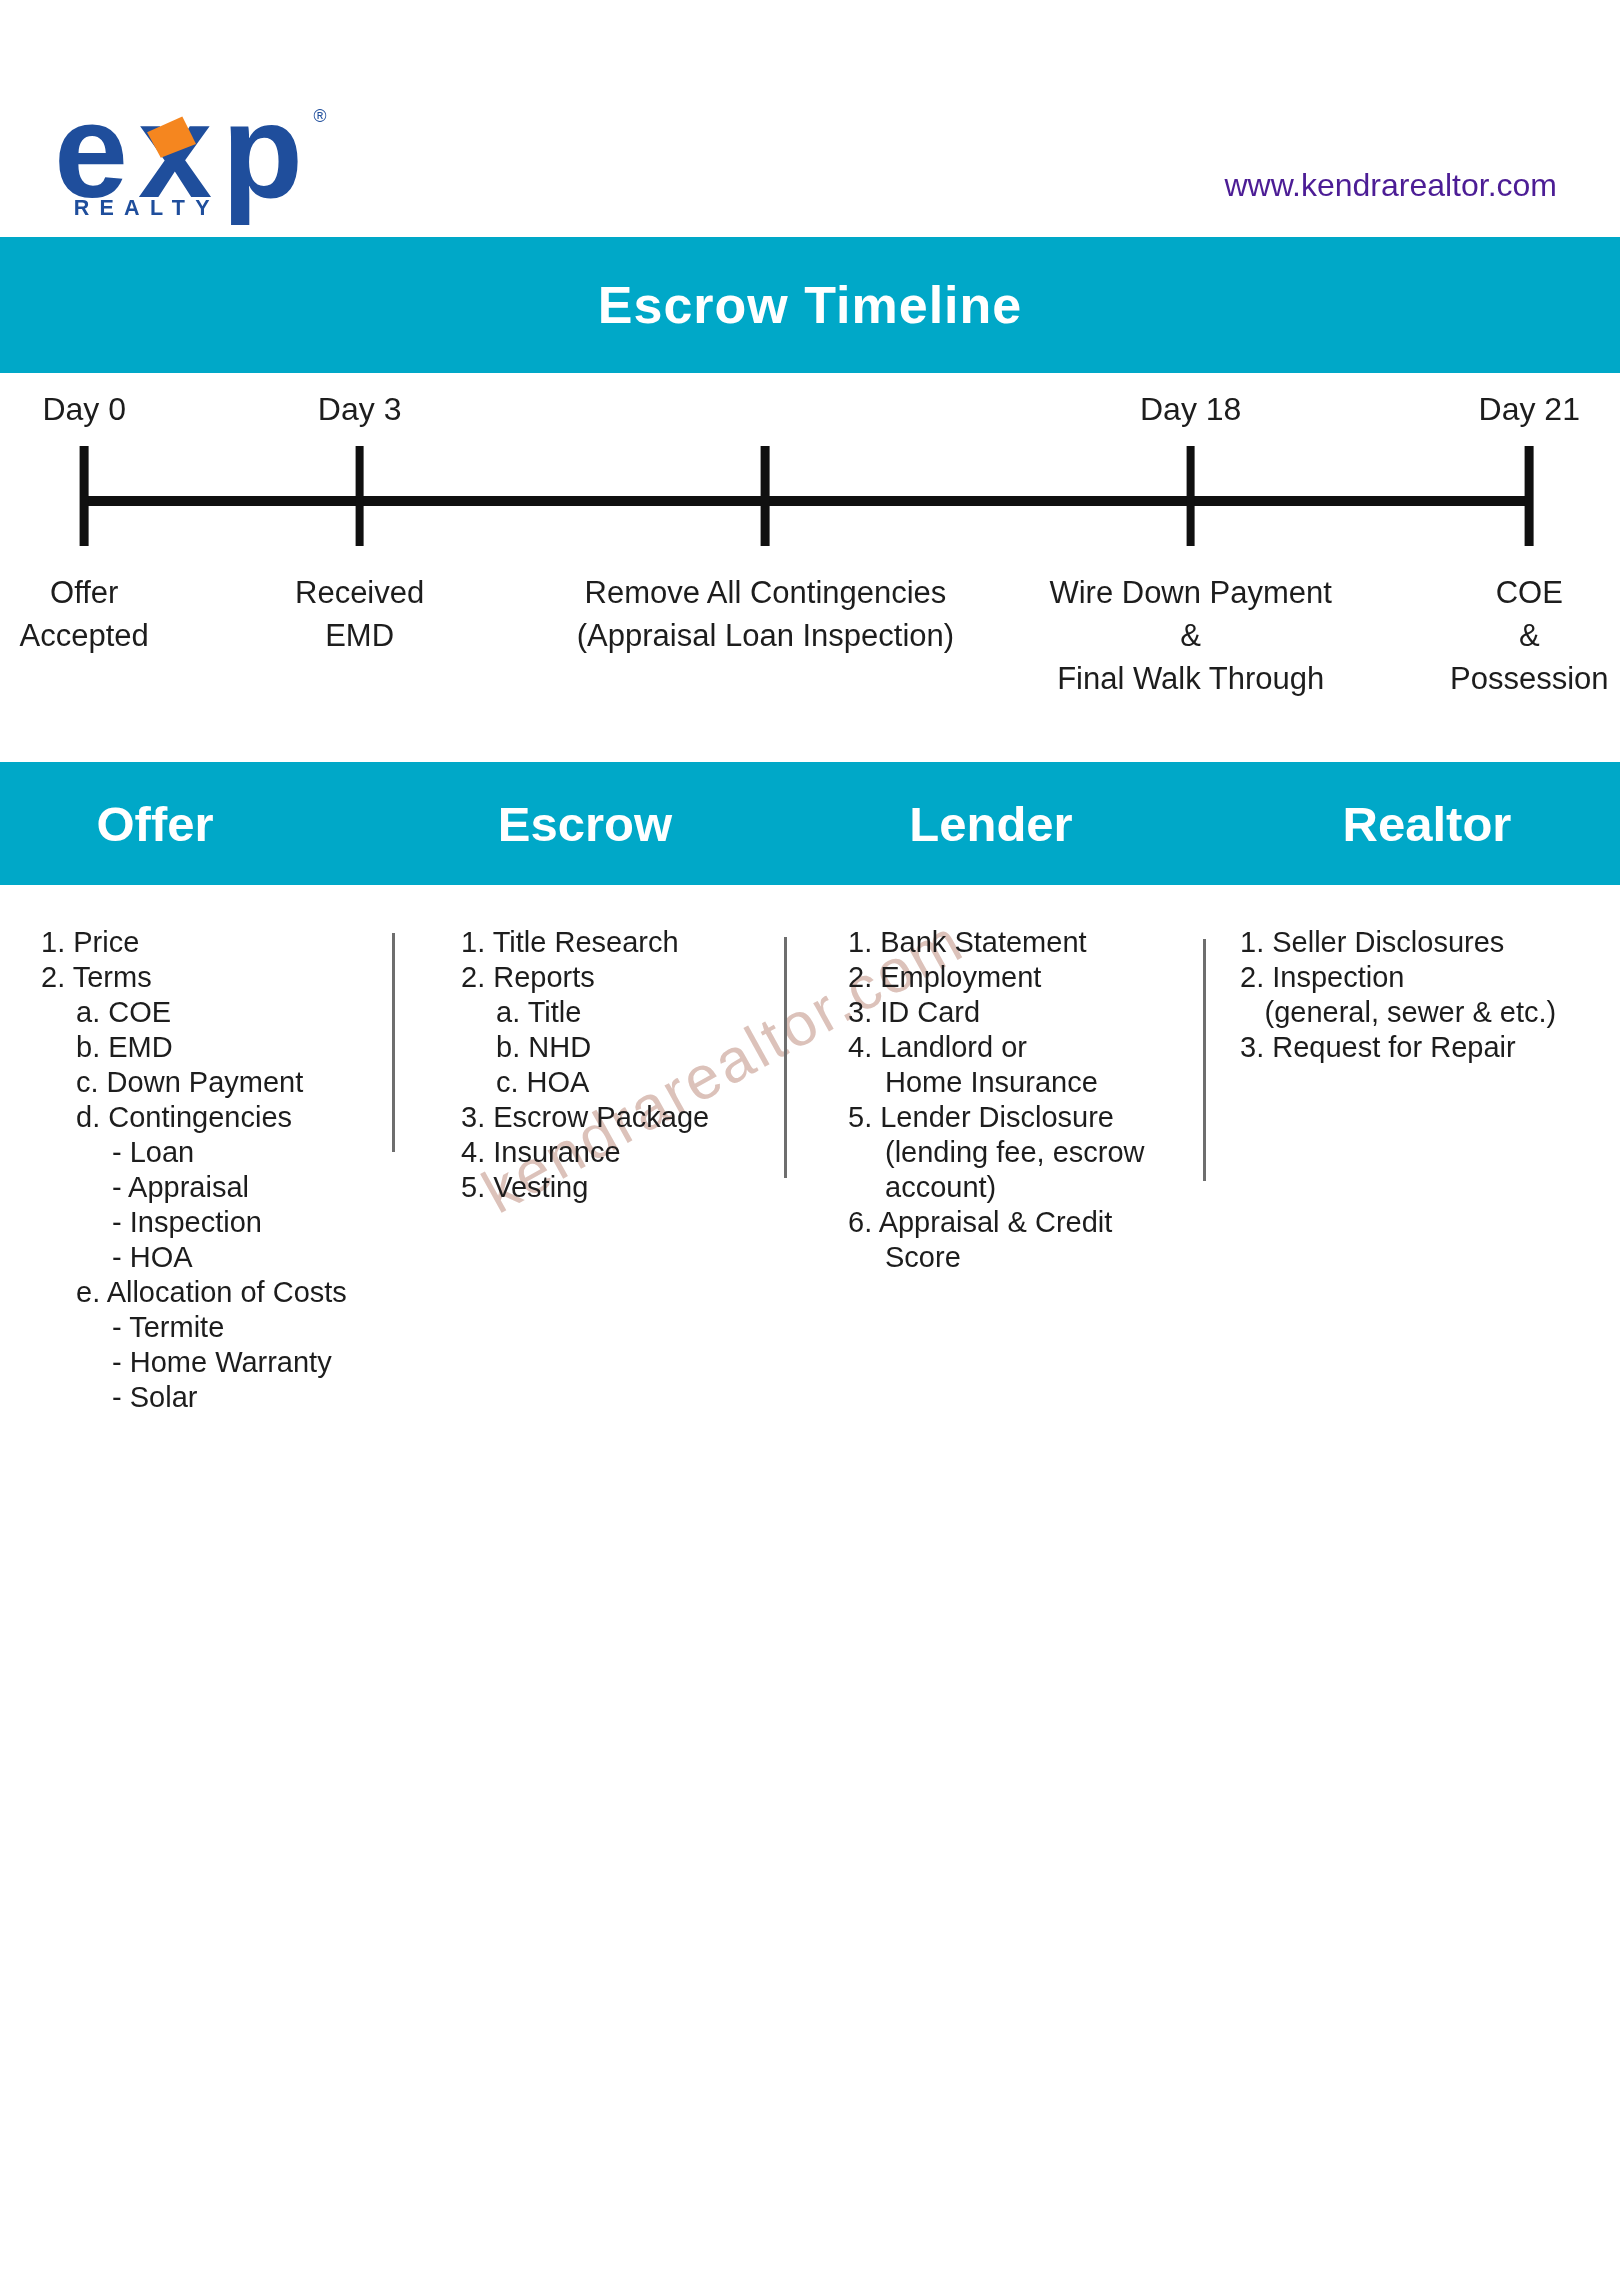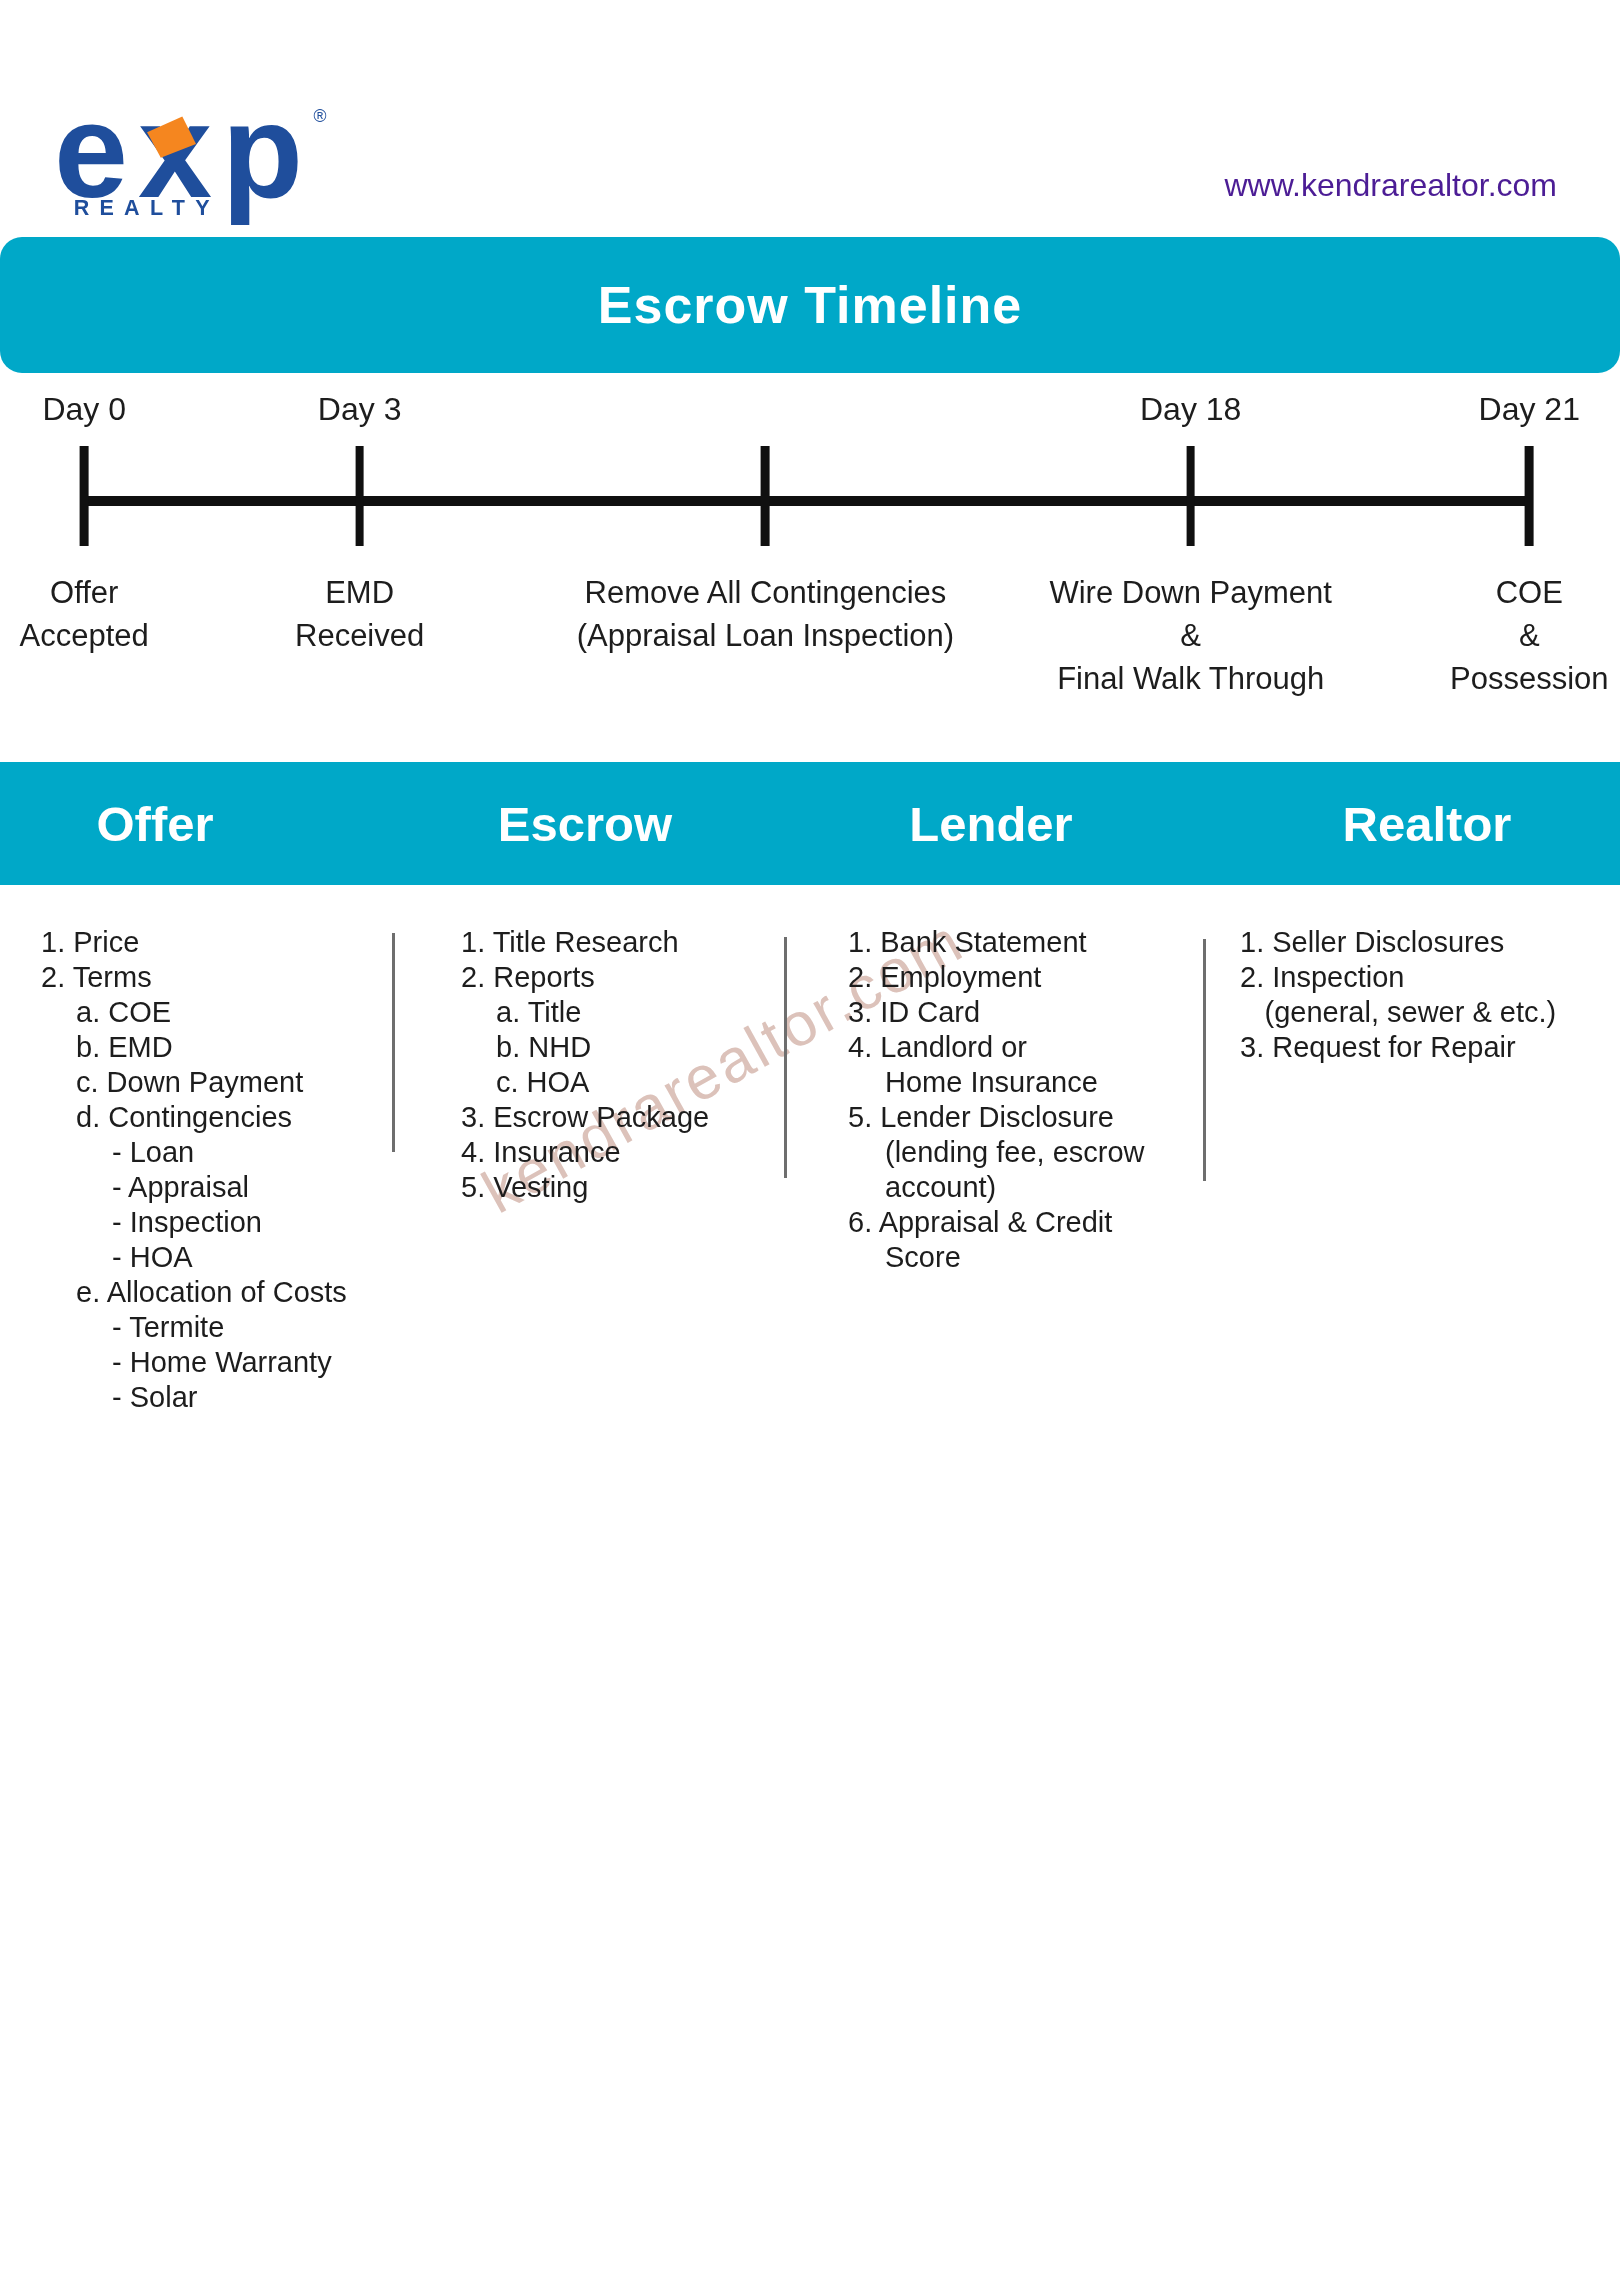--- a/index.html
+++ b/index.html
@@ -5,21 +5,21 @@
   html,body{margin:0;padding:0;background:#ffffff;}
   .page{
     position:relative;width:1620px;height:2108px;background:#fff;overflow:hidden;
     font-family:"Liberation Sans","DejaVu Sans",sans-serif;color:var(--text,#1d1d1d);
   }
   
   .logo{position:absolute;left:59px;top:104px;width:276px;height:127px;}
   .site{position:absolute;top:167px;right:63px;font-size:32px;color:#4c1d95;}
   
   .banner1{position:absolute;top:237px;left:0;width:100%;height:136px;
-    background:var(--teal,#00a8c8);display:flex;align-items:center;justify-content:center;border-radius:22px;}
+    background:var(--teal,#00a8c8);display:flex;align-items:center;justify-content:center;}
   .banner1 .title{color:#ffffff;font-size:52px;font-weight:bold;letter-spacing:1px;}
   
   .timeline{position:absolute;top:373px;left:0;width:100%;height:386px;}
   .tl-line{position:absolute;left:84px;top:123px;width:1447px;height:9.8px;background:#101010;}
   .tl-point{position:absolute;top:0;height:100%;width:510px;transform:translateX(-50%);}
   .tl-day{position:absolute;top:17.6px;width:100%;text-align:center;font-size:32px;}
   .tl-tick{position:absolute;left:50%;top:73px;width:8.8px;height:100px;transform:translateX(-50%);background:#101010;}
   .tl-event{position:absolute;top:198px;width:100%;text-align:center;font-size:31px;line-height:43px;}
   
   .banner2{position:absolute;top:762px;left:0;width:100%;height:123px;background:var(--teal,#00a8c8);}
@@ -69,22 +69,22 @@
           <div class="tl-tick"></div>
           <div class="tl-event">
             <div class="tl-event-line">Offer</div>
             <div class="tl-event-line">Accepted</div>
           </div>
         </div>
         <div class="tl-point" style="left: 22.2%;">
           <div class="tl-day">Day 3</div>
           <div class="tl-tick"></div>
           <div class="tl-event">
+            <div class="tl-event-line">Received</div>
             <div class="tl-event-line">EMD</div>
-            <div class="tl-event-line">Received</div>
           </div>
         </div>
         <div class="tl-point" style="left: 47.25%;">
           <div class="tl-tick"></div>
           <div class="tl-event">
             <div class="tl-event-line">Remove All Contingencies</div>
             <div class="tl-event-line">(Appraisal Loan Inspection)</div>
           </div>
         </div>
         <div class="tl-point" style="left: 73.5%;">

